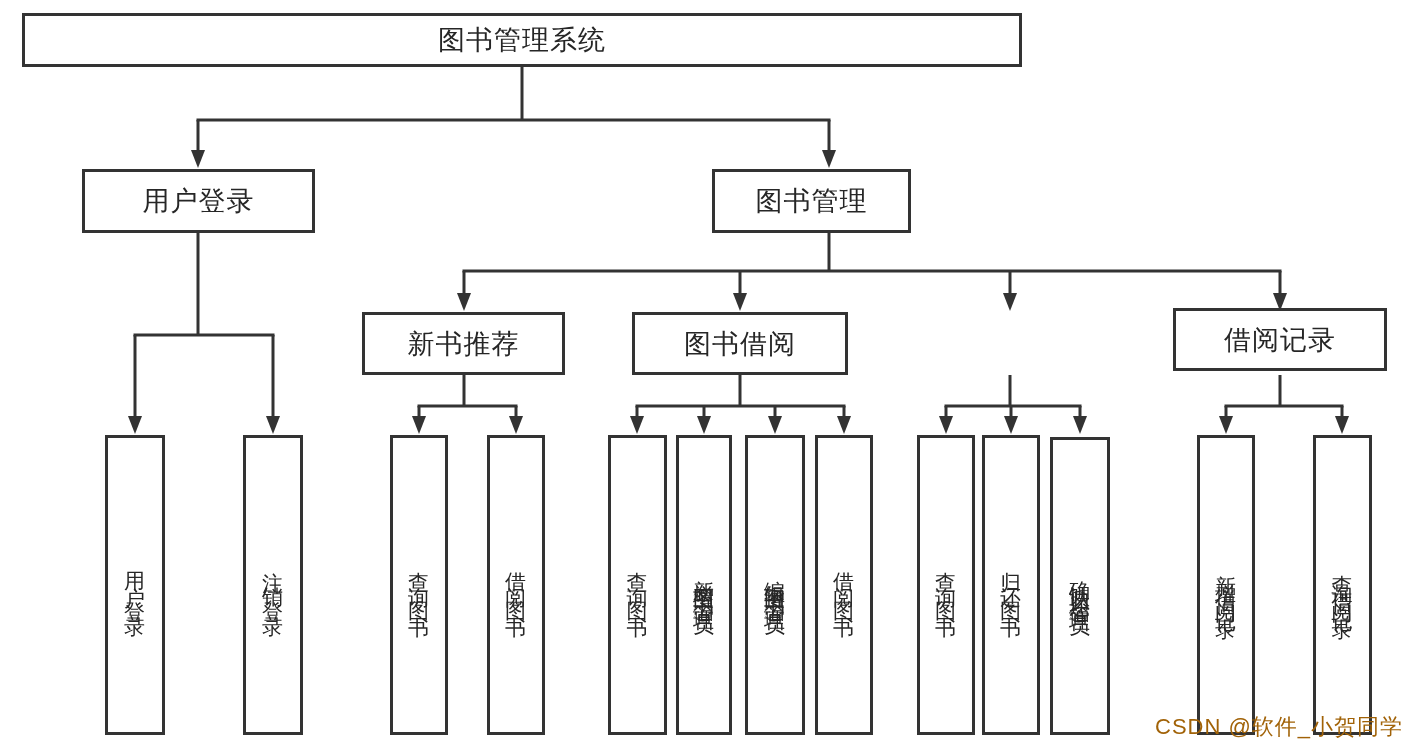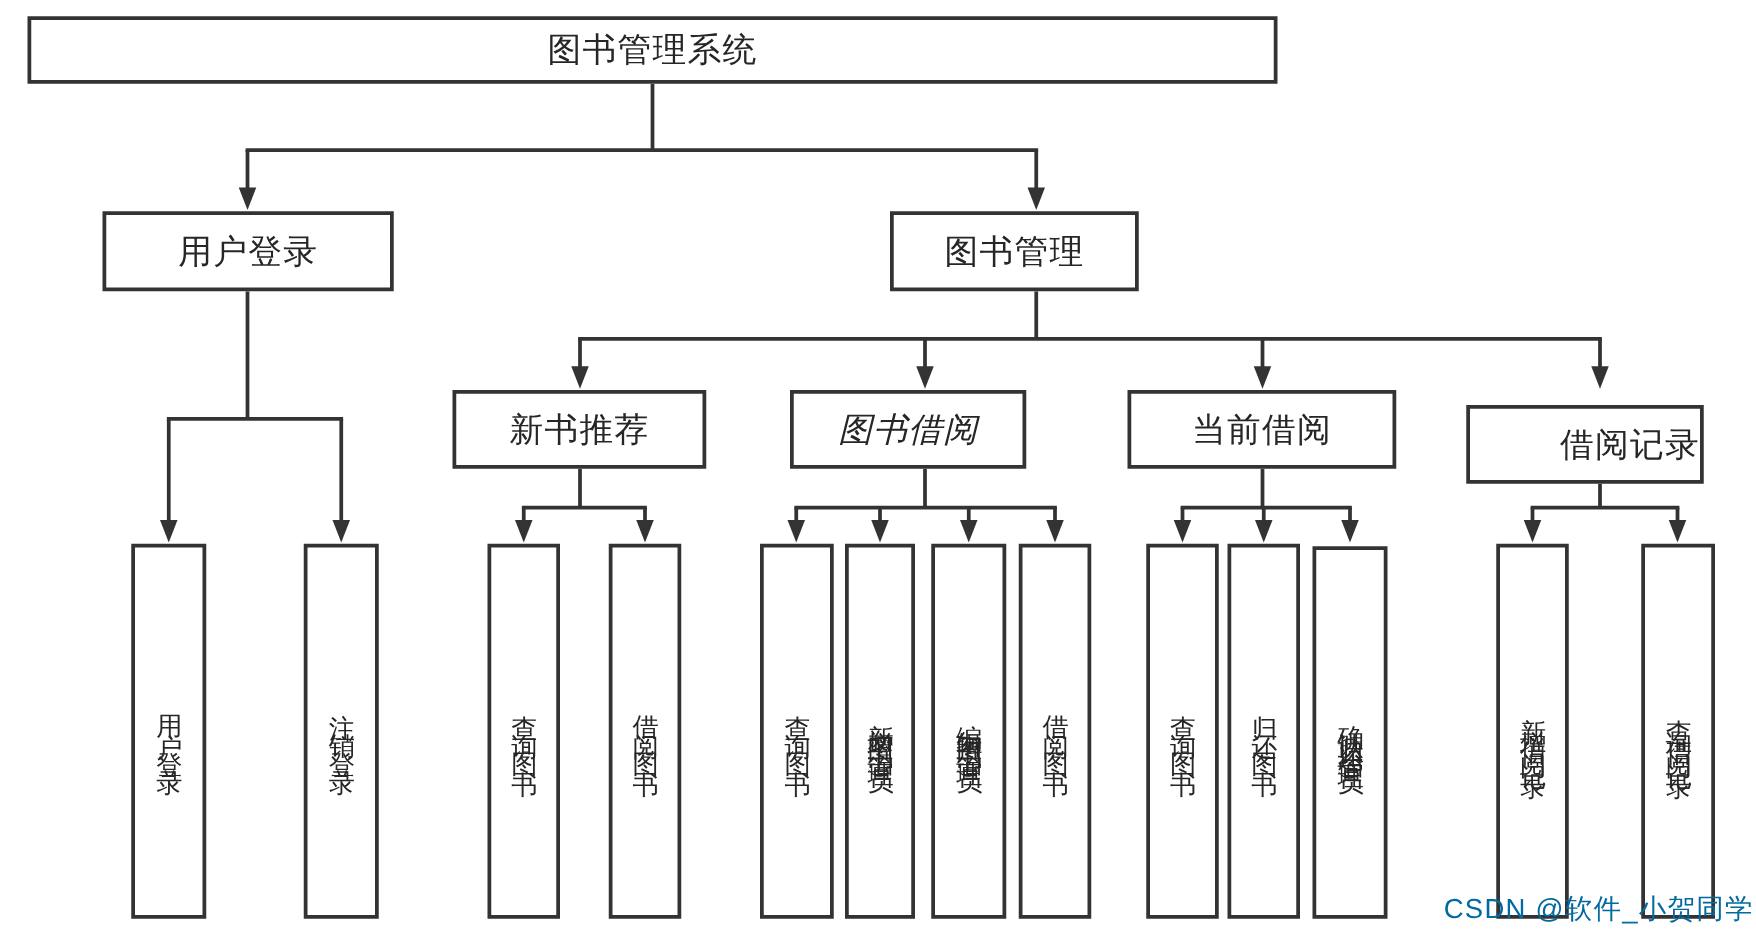--- a/index.html
+++ b/index.html
@@ -31,21 +31,21 @@
   }
   .v-label.med{letter-spacing:9px;}
   .v-label.long{letter-spacing:5px;}
   svg.connectors{position:absolute;left:0;top:0;width:1405px;height:747px;}
   svg.connectors line{stroke:#333333;stroke-width:3;}
   svg.connectors polygon{fill:#333333;stroke:none;}
   .watermark{
     position:absolute;
     left:1155px;top:712px;
     font-size:22px;
-    color:#0369a1;
+    color:#a16207;
     letter-spacing:1px;
     white-space:nowrap;
   }
 </style>
 </head>
 <body>
 
 <div class="stage">
 
   <svg class="connectors" viewBox="0 0 1405 747" xmlns="http://www.w3.org/2000/svg">
@@ -117,27 +117,24 @@
   <div class="node" style="left:82px;top:169px;width:233px;height:64px;">
     <span class="h-label">用户登录</span>
   </div>
   <div class="node" style="left:712px;top:169px;width:199px;height:64px;">
     <span class="h-label">图书管理</span>
   </div>
 
   <div class="node" style="left:362px;top:312px;width:203px;height:63px;">
     <span class="h-label">新书推荐</span>
   </div>
-  <div class="node" style="left:632px;top:312px;width:189px;height:63px;font-style:italic;">
+  <div class="node" style="left:632px;top:312px;width:216px;height:63px;">
     <span class="h-label">图书借阅</span>
   </div>
-  <div class="node" style="left:902px;top:312px;width:215px;height:63px;">
-    <span class="h-label">当前借阅</span>
-  </div>
-  <div class="node" style="left:1173px;top:324px;width:190px;height:63px;justify-content:flex-end;">
+  <div class="node" style="left:1173px;top:308px;width:214px;height:63px;">
     <span class="h-label">借阅记录</span>
   </div>
 
   <div class="node" style="left:105px;top:435px;width:60px;height:300px;">
     <span class="v-label">用户登录</span>
   </div>
   <div class="node" style="left:243px;top:435px;width:60px;height:300px;">
     <span class="v-label">注销登录</span>
   </div>
 

